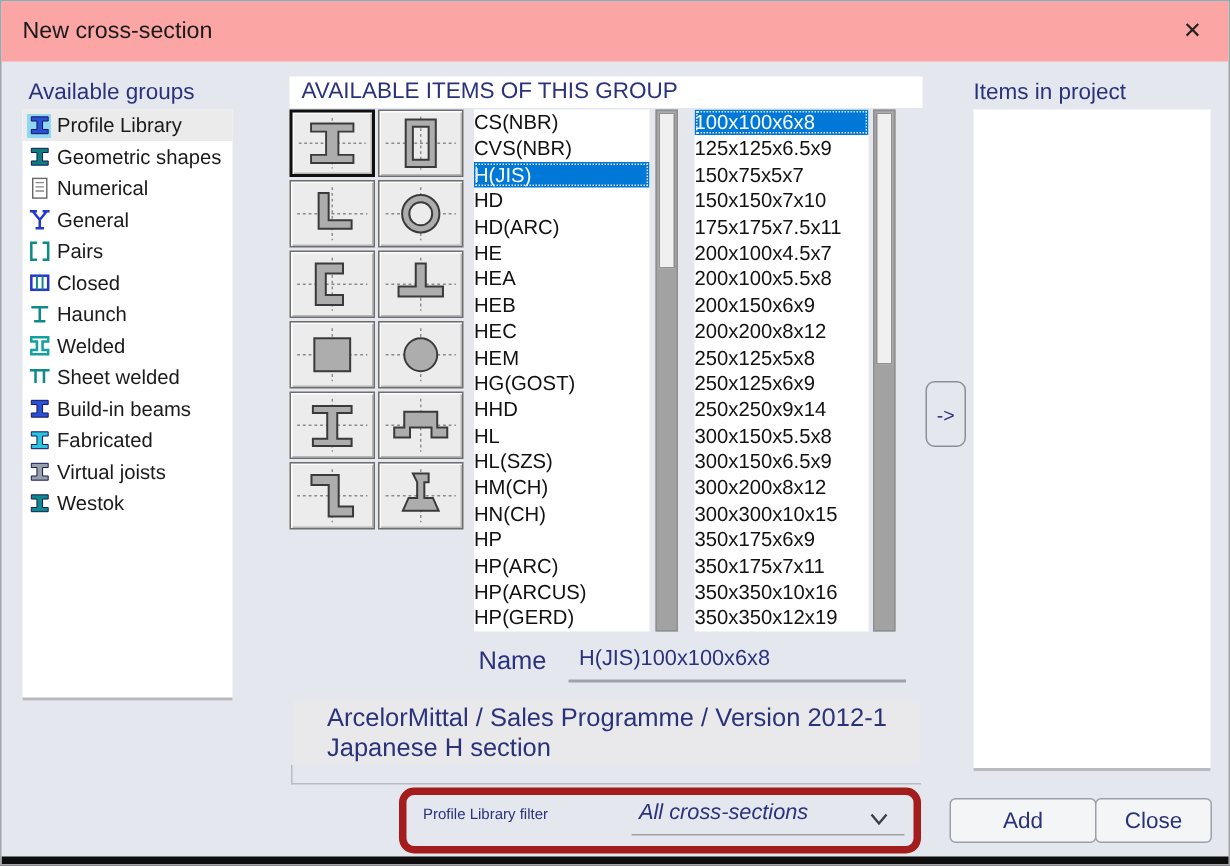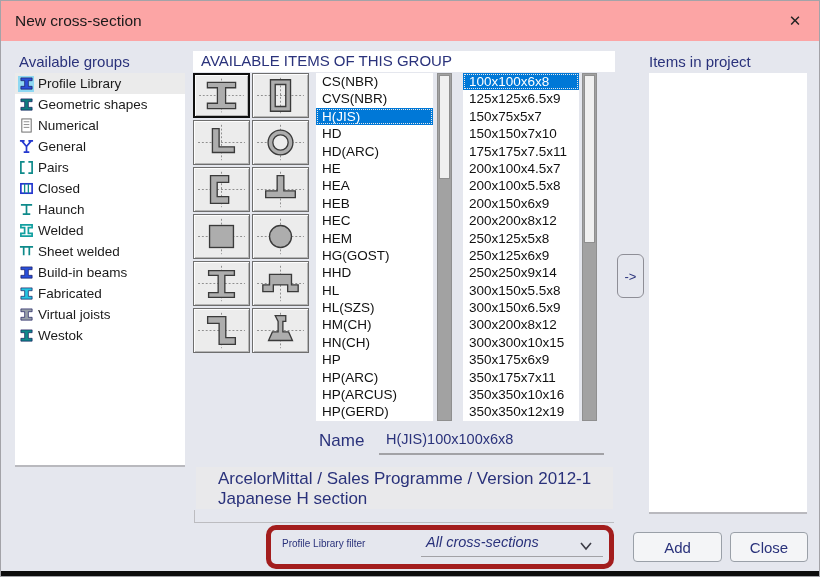--- a/index.html
+++ b/index.html
@@ -21,21 +21,21 @@
   .items-header-strip span{position:absolute;left:8px;top:1px;font-size:15px;color:#2a327b;white-space:nowrap;}
   
   .shape-grid{position:absolute;left:192px;top:72px;width:117px;display:grid;grid-template-columns:57px 57px;grid-auto-rows:45px;gap:2px;}
   .shape-btn{background:#ececec;border:1px solid #6e6e6e;box-shadow:inset 1px 1px 0 #fdfdfd, inset -1px -1px 0 #b6b6b6;cursor:pointer;padding:0;}
   .shape-btn.selected{border:2px solid #101010;}
   .shape-btn svg{display:block;width:100%;height:100%;}
   .axis{stroke:#8a8a8a;stroke-width:1;stroke-dasharray:2 2;fill:none;}
   .sec{fill:#adadad;stroke:#3a3a3a;stroke-width:1.4;}
   
   .list{overflow:hidden;}
-  .list-item{height:17.4px;line-height:17.4px;font-size:13.5px;color:#111;padding-left:6px;white-space:nowrap;cursor:default;}
+  .list-item{height:17.4px;line-height:17.4px;font-size:13.5px;color:#111;white-space:nowrap;cursor:default;}
   .list-item.selected{background:#0078d7;color:#fff;outline:1px dotted #e8e8e8;outline-offset:-2px;}
   .scrollbar{position:absolute;background:#a2a2a2;border:1px solid #8f8f8f;}
   .thumb{position:absolute;left:1px;right:1px;background:#f0f0f0;border:1px solid #8f8f8f;}
   .underline{position:absolute;border-top:2px solid #a2a2a6;}
   .info-box{position:absolute;left:195px;top:466px;width:417px;height:42px;background:#e9e9eb;padding:2px 0 0 22px;font-size:17px;color:#2a327b;line-height:20px;}
   .sub-strip{position:absolute;left:193px;top:509px;width:420px;height:13px;border-left:1px solid #bcbcc0;border-bottom:1px solid #bcbcc0;}
   .red-annotation{position:absolute;left:265px;top:524px;width:348px;height:44px;border:5px solid #a31d1d;border-radius:10px;pointer-events:none;}
   .filter-label{position:absolute;left:281px;top:537px;font-size:10px;color:#2a327b;white-space:nowrap;}
   .filter-value{position:absolute;left:425px;top:533px;font-size:14.5px;color:#2a327b;white-space:nowrap;cursor:pointer;font-style:italic;}
   .chevron{position:absolute;left:578px;top:540px;}
@@ -46,21 +46,21 @@
 </head>
 <body>
 
 <div class="dialog">
   <div class="titlebar">
     <div class="title">New cross-section</div>
     <div class="close-btn">✕</div>
   </div>
 
   <div class="panel-header" style="left:18px;top:52px;">Available groups</div>
-  <div class="whitebox" style="left:14px;top:72px;width:170px;height:394px;">
+  <div class="whitebox" style="left:14px;top:72px;width:140px;height:394px;">
       <div class="group-row selected">
         <span class="gicon">
           <svg width="15" height="15" viewBox="0 0 16 16">
             <path d="M2,2 h12 v3 h-4 v6 h4 v3 h-12 v-3 h4 v-6 h-4 z" fill="#2b50d8" stroke="#14145a" stroke-width="0.7"></path>
           </svg>
         </span>
         <span>Profile Library</span>
       </div>
       <div class="group-row">
         <span class="gicon">
@@ -321,17 +321,17 @@
   <div class="underline" style="left:420px;top:555px;width:182px;border-top-width:1px;"></div>
   <svg class="chevron" width="14" height="10" viewBox="0 0 14 10">
     <polyline points="2,2 7,8 12,2" fill="none" stroke="#3c3c46" stroke-width="1.6"></polyline>
   </svg>
   <div class="red-annotation"></div>
 
   <button class="transfer-btn">-&gt;</button>
   <div class="panel-header" style="left:648px;top:52px;">Items in project</div>
   <div class="whitebox" style="left:648px;top:72px;width:158px;height:441px;"></div>
 
-  <button class="action-btn" style="left:632px;top:531px;width:89px;">Add</button>
+  <button class="action-btn" style="left:632px;top:531px;width:98px;">Add</button>
   <button class="action-btn" style="left:729px;top:531px;width:78px;">Close</button>
 
   <div class="bottom-band"></div>
 </div>
 
 </body></html>

